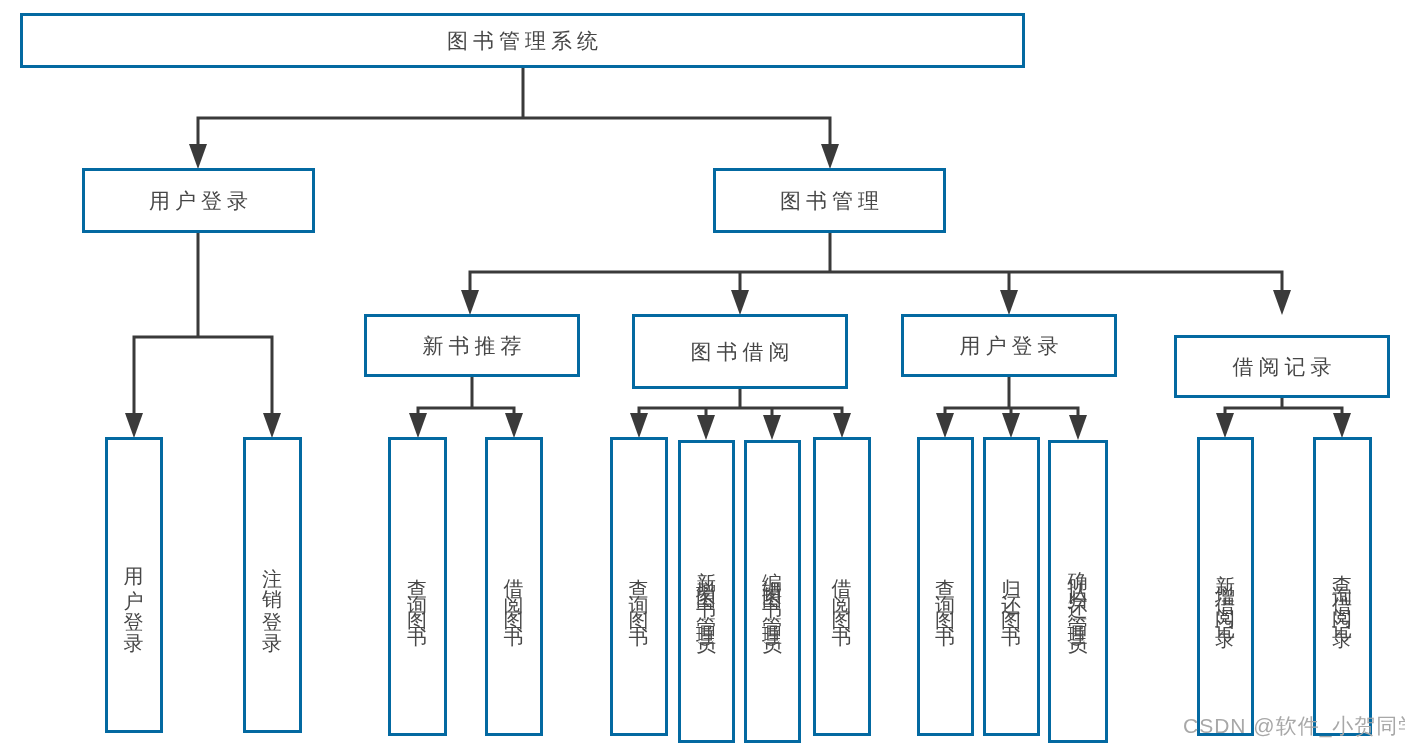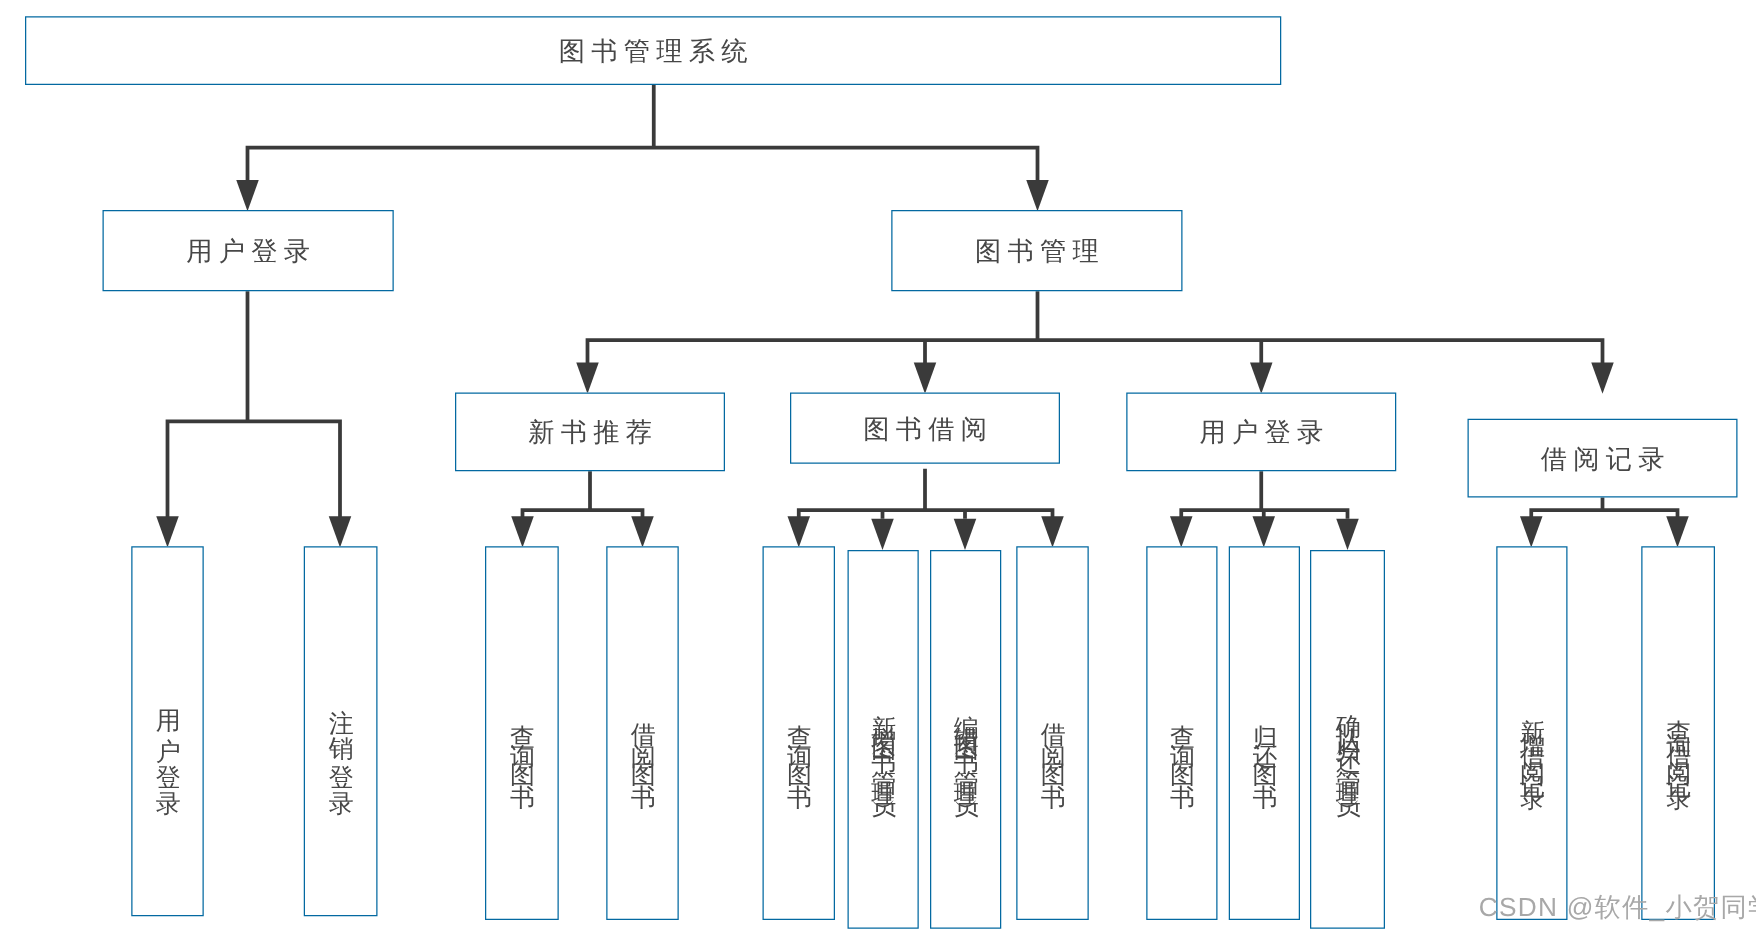--- a/index.html
+++ b/index.html
@@ -2,21 +2,21 @@
 <html><head>
 <meta charset="utf-8">
 <style>
   html,body{margin:0;padding:0;background:#ffffff;}
   body{font-family:"Liberation Sans","DejaVu Sans",sans-serif;}
   #stage{position:relative;width:1405px;height:747px;background:#ffffff;overflow:hidden;}
   svg.connectors{position:absolute;left:0;top:0;z-index:1;}
   svg.connectors path{stroke:#3a3a3a;stroke-width:3;fill:none;}
   svg.connectors polygon{fill:#3a3a3a;stroke:none;}
   .node{
-    position:absolute;z-index:2;background:#ffffff;border:1px solid #0369a1;
+    position:absolute;z-index:2;background:#ffffff;border:3px solid #0369a1;
     box-sizing:border-box;display:flex;align-items:center;justify-content:center;
     color:#474747;
   }
   .h{font-size:21px;letter-spacing:5px;text-indent:5px;white-space:nowrap;}
   .v{
     writing-mode:vertical-lr;text-orientation:mixed;
     font-size:20px;line-height:1;white-space:nowrap;
   }
   .ls-a{letter-spacing:22px;padding-top:22px;}
   .ls-4{letter-spacing:16px;padding-top:16px;}
@@ -67,21 +67,21 @@
     <polygon points="1225,438 1216,413 1234,413"></polygon>
     <polygon points="1342,438 1333,413 1351,413"></polygon>
   </svg>
 
   <div class="node h" style="left:20px;top:13px;width:1005px;height:55px;">图书管理系统</div>
 
   <div class="node h" style="left:82px;top:168px;width:233px;height:65px;">用户登录</div>
   <div class="node h" style="left:713px;top:168px;width:233px;height:65px;">图书管理</div>
 
   <div class="node h" style="left:364px;top:314px;width:216px;height:63px;">新书推荐</div>
-  <div class="node h" style="left:632px;top:314px;width:216px;height:57px;">图书借阅</div>
+  <div class="node h" style="left:632px;top:314px;width:216px;height:75px;">图书借阅</div>
   <div class="node h" style="left:901px;top:314px;width:216px;height:63px;">用户登录</div>
   <div class="node h" style="left:1174px;top:314px;width:216px;height:63px;margin-top:21px;">借阅记录</div>
 
   <div class="node v ls-a" style="left:105px;top:437px;width:58px;height:296px;">用户登录</div>
   <div class="node v ls-a" style="left:243px;top:437px;width:59px;height:296px;">注销登录</div>
 
   <div class="node v ls-4" style="left:388px;top:437px;width:59px;height:299px;">查询图书</div>
   <div class="node v ls-4" style="left:485px;top:437px;width:58px;height:299px;">借阅图书</div>
 
   <div class="node v ls-4" style="left:610px;top:437px;width:58px;height:299px;">查询图书</div>

